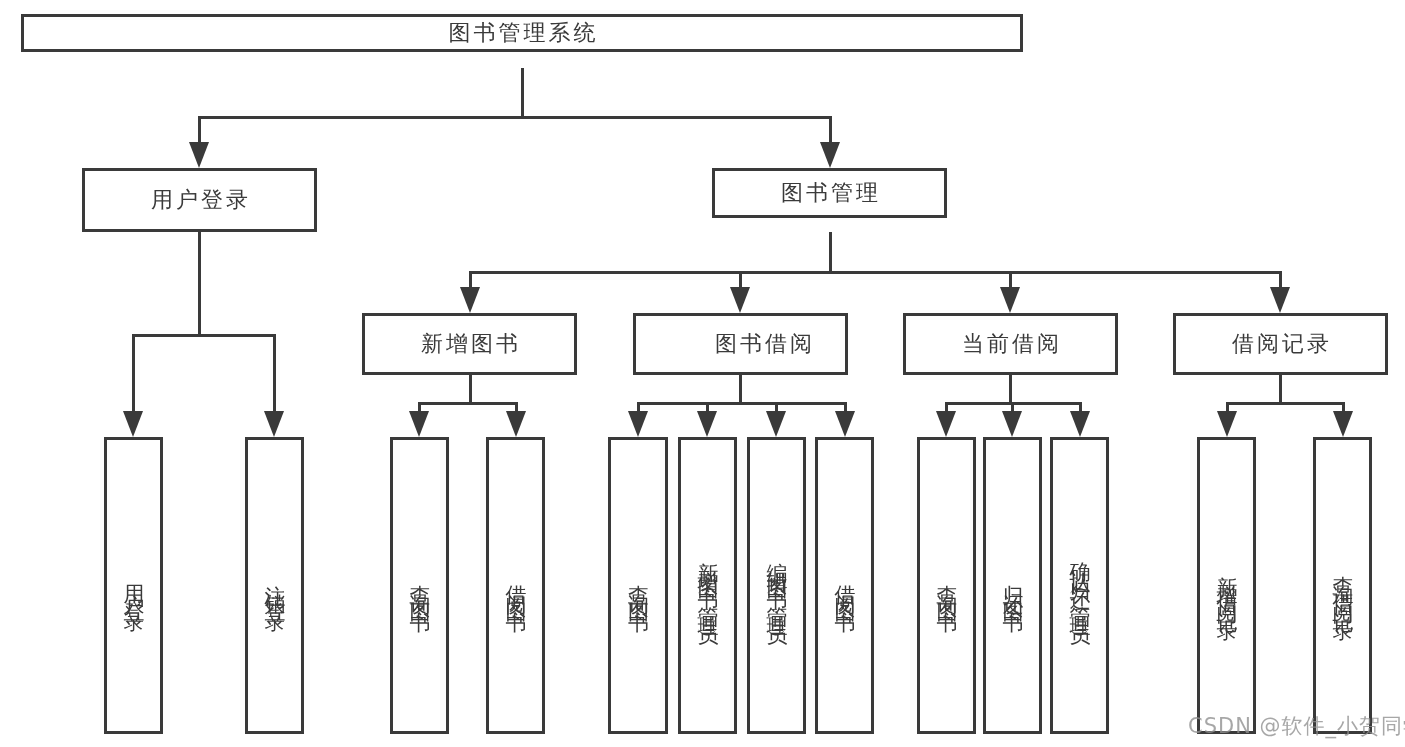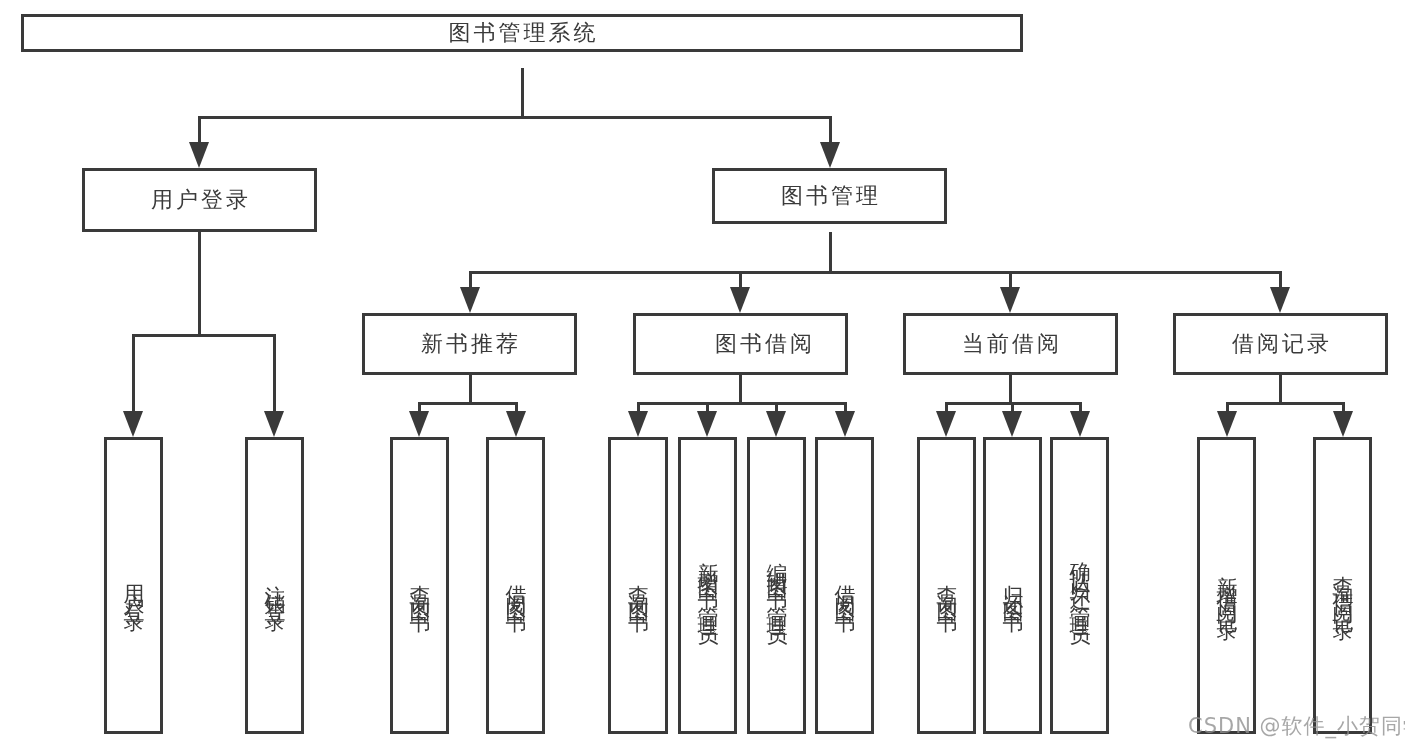--- a/index.html
+++ b/index.html
@@ -125,25 +125,25 @@
     <div class="line" style="left: 1225.5px; top: 401.5px; width: 3px; height: 16px;"></div>
     <div class="arrowhead" style="left: 1217px; top: 411px;"></div>
     <div class="line" style="left: 1341.5px; top: 401.5px; width: 3px; height: 16px;"></div>
     <div class="arrowhead" style="left: 1333px; top: 411px;"></div>
     <div class="node" style="left: 21px; top: 14px; width: 1002px; height: 38px;">
       <span class="lbl">图书管理系统</span>
     </div>
     <div class="node" style="left: 82px; top: 168px; width: 235px; height: 64px;">
       <span class="lbl">用户登录</span>
     </div>
-    <div class="node" style="left: 712px; top: 168px; width: 235px; height: 56px; text-align: center;">
+    <div class="node" style="left: 712px; top: 168px; width: 235px; height: 50px; text-align: center;">
       <span class="lbl">图书管理</span>
     </div>
     <div class="node" style="left: 362px; top: 313px; width: 215px; height: 62px;">
-      <span class="lbl">新书推荐</span>
+      <span class="lbl">新增图书</span>
     </div>
     <div class="node" style="left: 633px; top: 313px; width: 215px; height: 62px; padding-left: 46px;">
       <span class="lbl">图书借阅</span>
     </div>
     <div class="node" style="left: 903px; top: 313px; width: 215px; height: 62px;">
       <span class="lbl">当前借阅</span>
     </div>
     <div class="node" style="left: 1173px; top: 313px; width: 215px; height: 62px;">
       <span class="lbl">借阅记录</span>
     </div>

